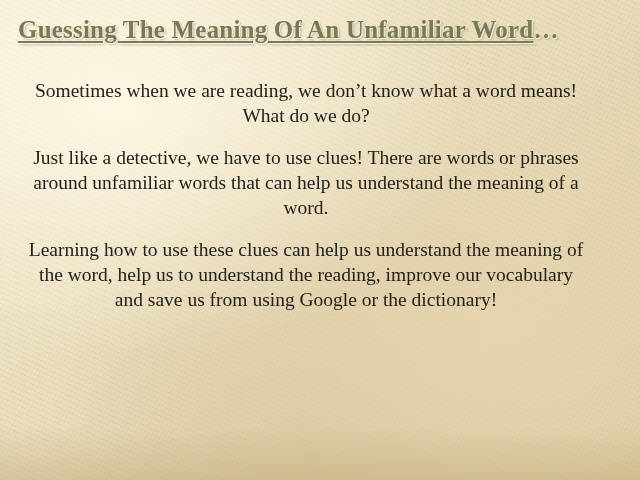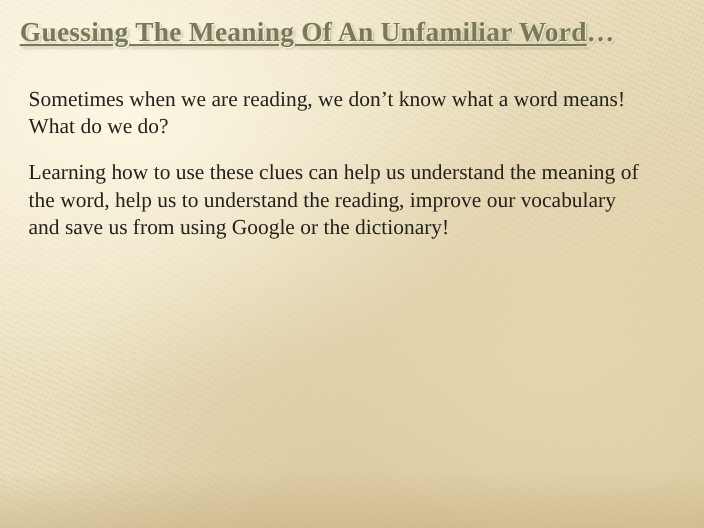--- a/index.html
+++ b/index.html
@@ -63,20 +63,21 @@
   .title .ellipsis {
     text-decoration: none;
     font-weight: bold;
   }
 
   .body {
     position: absolute;
     left: 26px;
     top: 78px;
     width: 588px;
+    text-align: center;
   }
   .para {
     font-family: "Liberation Serif", serif;
     font-size: 19.5px;
     line-height: 1.30;
     color: #23211c;
     margin: 0 0 16px 0;
     max-width: 560px;
   }
   .para:last-child {
@@ -88,16 +89,17 @@
 <body>
 
 <div class="slide">
 
   <div class="title-wrap">
     <div class="title"><span class="underlined">Guessing The Meaning Of An Unfamiliar Word</span><span class="ellipsis">…</span></div>
   </div>
 
   <div class="body">
     <p class="para">Sometimes when we are reading, we don’t know what a word means!  What do we do?</p>
+    <p class="para">Just like a detective, we have to use clues!  There are words or phrases around unfamiliar words that can help us understand the meaning of a word.</p>
     <p class="para">Learning how to use these clues can help us understand the meaning of the word, help us to understand the reading, improve our vocabulary and save us from using Google or the dictionary!</p>
   </div>
 
 </div>
 
 </body></html>

